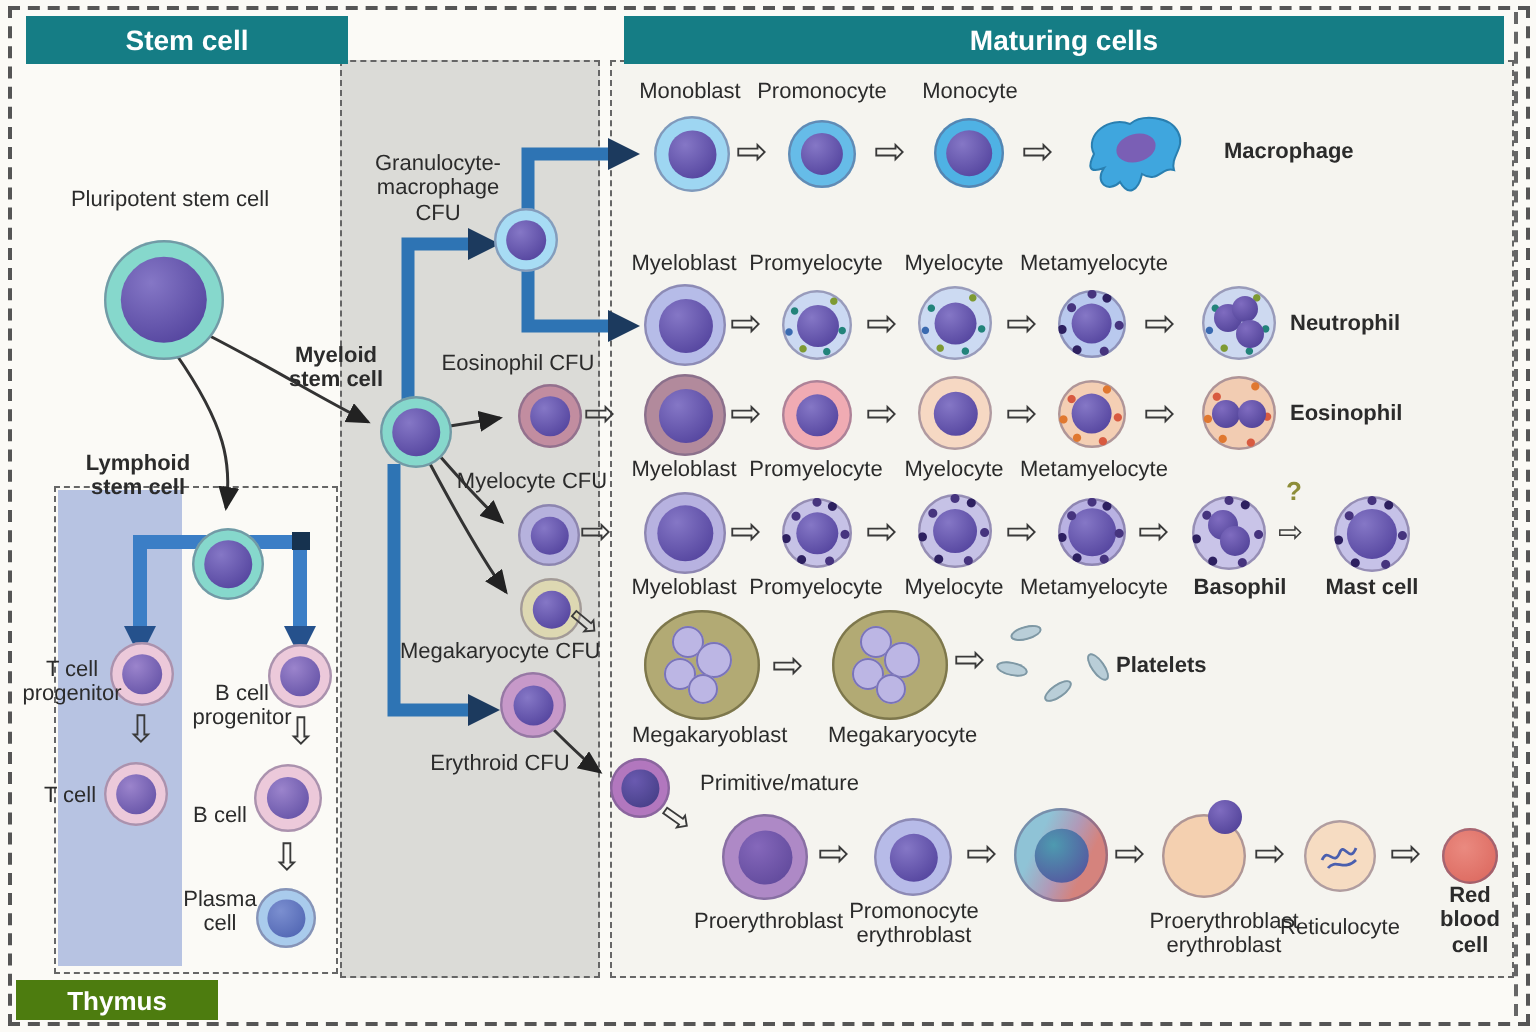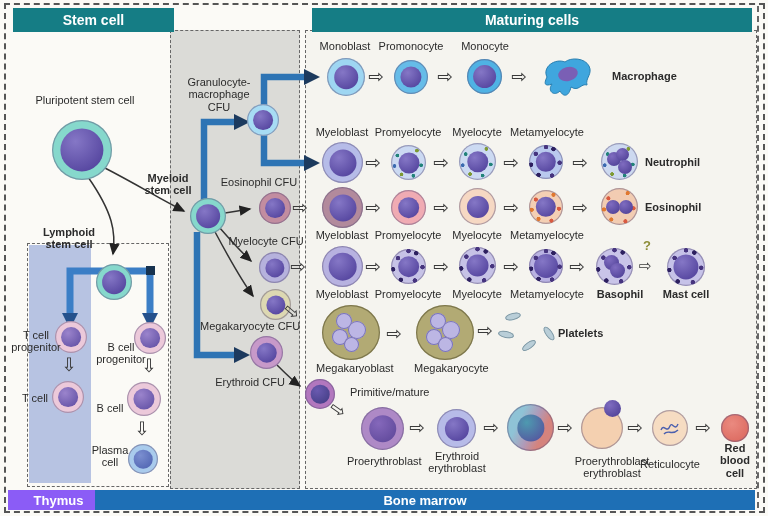--- a/index.html
+++ b/index.html
@@ -71,22 +71,21 @@
 
   <div class="boxd committed-box"></div>
   <div class="boxd maturing-box"></div>
   <div class="thymus-fill"></div>
   <div class="boxd lymphoid-box"></div>
   <div class="outer"></div>
   <div class="rline"></div>
 
   <div class="bar" style="left:13px;width:161px">Stem cell</div>
   <div class="bar" style="left:312px;width:440px">Maturing cells</div>
-  <div class="foot" style="left:8px;width:101px;background:#8b5cf6">Thymus</div>
-  <div class="foot" style="left:95px;width:660px;background:#1e6fb5">Bone marrow</div>
+  <div class="foot" style="left:8px;width:101px;background:#4d7c0f">Thymus</div>
 
   <svg class="arrows" width="768" height="516">
     <defs>
       <marker id="ah" markerWidth="9" markerHeight="8" refX="7" refY="3.5" orient="auto">
         <path d="M0,0 L8,3.5 L0,7 Z" fill="#222"></path>
       </marker>
     </defs>
     <path d="M70,316 L70,271 L150,271 L150,316" stroke="#3b7ec6" stroke-width="7" fill="none"></path>
     <polygon points="62,313 78,313 70,329" fill="#25518c"></polygon>
     <polygon points="142,313 158,313 150,329" fill="#25518c"></polygon>
@@ -258,18 +257,18 @@
   <span class="lbl b" style="left:590px;top:288px;width:60px">Basophil</span>
   <span class="lbl b" style="left:656px;top:288px;width:60px">Mast cell</span>
   <span class="q" style="left:643px;top:238px">?</span>
 
   <span class="lbl nw" style="left:316px;top:362px;width:70px">Megakaryoblast</span>
   <span class="lbl nw" style="left:414px;top:362px;width:70px">Megakaryocyte</span>
   <span class="lbl b nw" style="left:558px;top:327px">Platelets</span>
 
   <span class="lbl nw" style="left:350px;top:386px">Primitive/mature</span>
   <span class="lbl nw" style="left:347px;top:455px;width:70px">Proerythroblast</span>
-  <span class="lbl" style="left:421px;top:450px;width:72px">Erythroid erythroblast</span>
+  <span class="lbl" style="left:421px;top:450px;width:72px">Promonocyte erythroblast</span>
   <span class="lbl" style="left:570px;top:455px;width:84px">Proerythroblast erythroblast</span>
   <span class="lbl nw" style="left:640px;top:458px;width:60px">Reticulocyte</span>
   <span class="lbl b" style="left:713px;top:442px;width:44px">Red blood cell</span>
 
 </div>
 
 </body></html>

